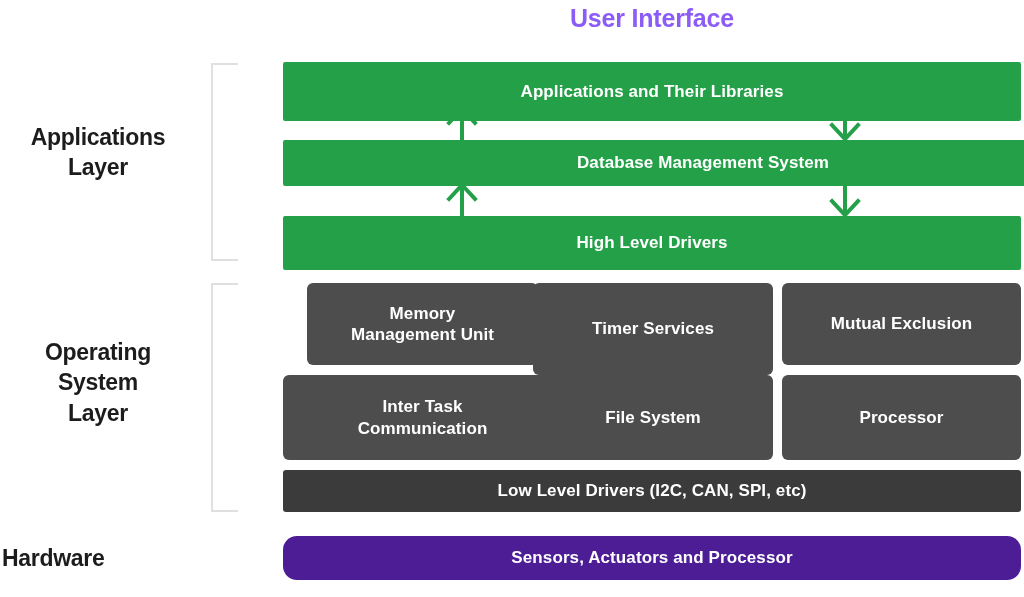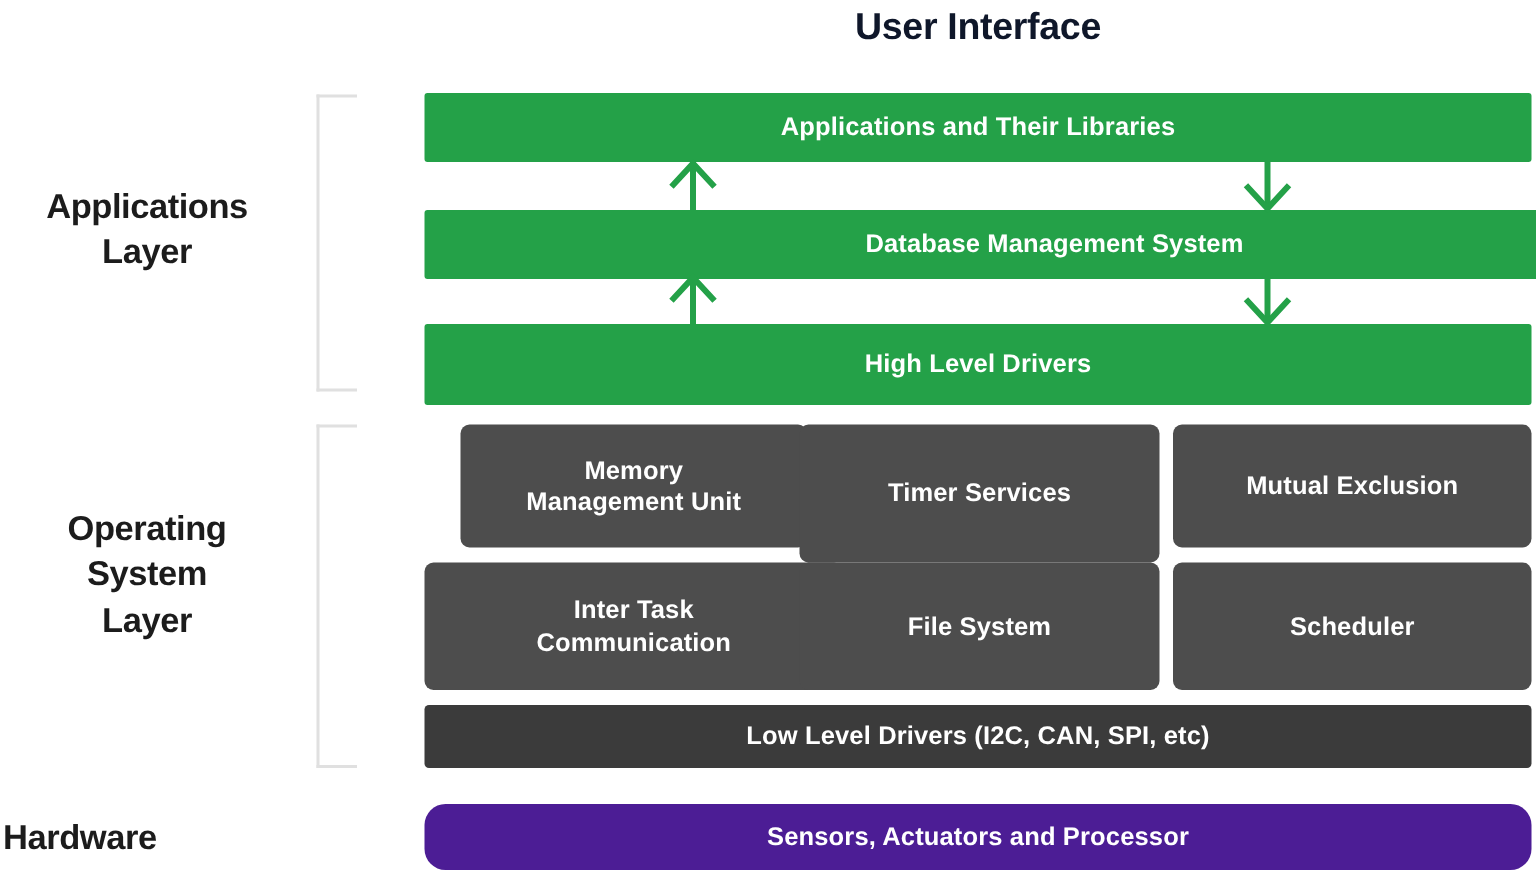--- a/index.html
+++ b/index.html
@@ -19,21 +19,21 @@
 
   
   .diagram-title {
     position: absolute;
     left: 283px;
     top: 4px;
     width: 738px;
     text-align: center;
     font-size: 25px;
     font-weight: bold;
-    color: #0f172a;
+    color: #8b5cf6;
     letter-spacing: -0.2px;
   }
 
   
   .layer-label {
     position: absolute;
     left: 0px;
     width: 196px;
     font-size: 23px;
     font-weight: bold;
@@ -74,21 +74,21 @@
     letter-spacing: 0.1px;
   }
   .bar.green      { background: #24a148; border-radius: 2px; }
   .bar.green-dark { background: #4c1d95; border-radius: 14px; }
   .bar.gray       { background: #4d4d4d; border-radius: 6px; }
   .bar.gray-wide  { background: #3b3b3b; border-radius: 3px; }
 
   .bar .txt { display: block; line-height: 1.26; padding: 0 8px; }
 
   
-  #bar-applications   { left: 283px; top: 62px;  width: 738px; height: 46px; }
+  #bar-applications   { left: 283px; top: 62px;  width: 738px; height: 59px; }
   #bar-dbms           { left: 283px; top: 140px; width: 840px; height: 46px; }
   #bar-high-drivers   { left: 283px; top: 216px; width: 738px; height: 54px; }
 
   
   #box-mmu            { left: 283px; top: 283px; width: 231px; height: 82px; margin-left: 24px; }
   #box-timer          { left: 533px; top: 283px; width: 240px; height: 92px; }
   #box-mutex          { left: 782px; top: 283px; width: 239px; height: 82px; }
   
   #box-itc            { left: 283px; top: 375px; width: 279px; height: 85px; }
   #box-filesystem     { left: 533px; top: 375px; width: 240px; height: 85px; }
@@ -175,21 +175,21 @@
   <div class="bar gray" id="box-itc">
     <span class="txt">
       <span>Inter Task</span><br>
       <span>Communication</span>
     </span>
   </div>
   <div class="bar gray" id="box-filesystem">
     <span class="txt">File System</span>
   </div>
   <div class="bar gray" id="box-scheduler">
-    <span class="txt">Scheduler</span>
+    <span class="txt">Processor</span>
   </div>
 
   <div class="bar gray-wide" id="bar-low-drivers">
     <span class="txt">Low Level Drivers (I2C, CAN, SPI, etc)</span>
   </div>
 
   <div class="bar green-dark" id="bar-hardware">
     <span class="txt">Sensors, Actuators and Processor</span>
   </div>
 

